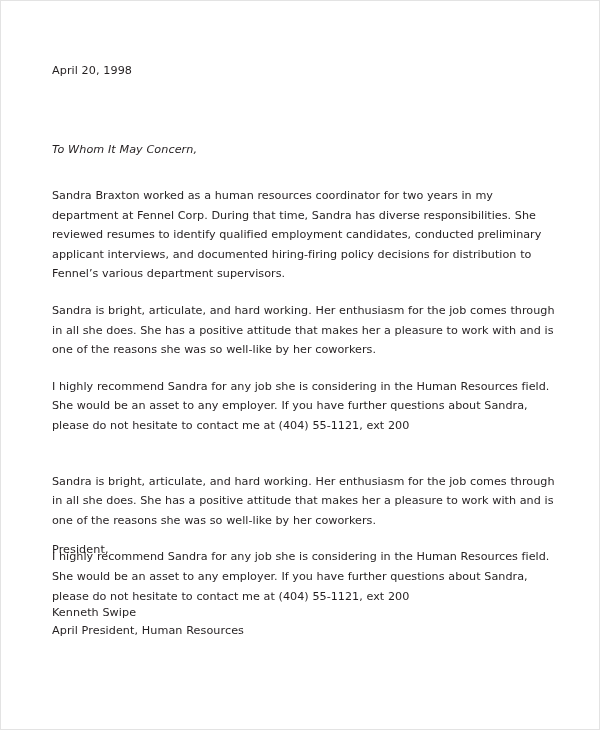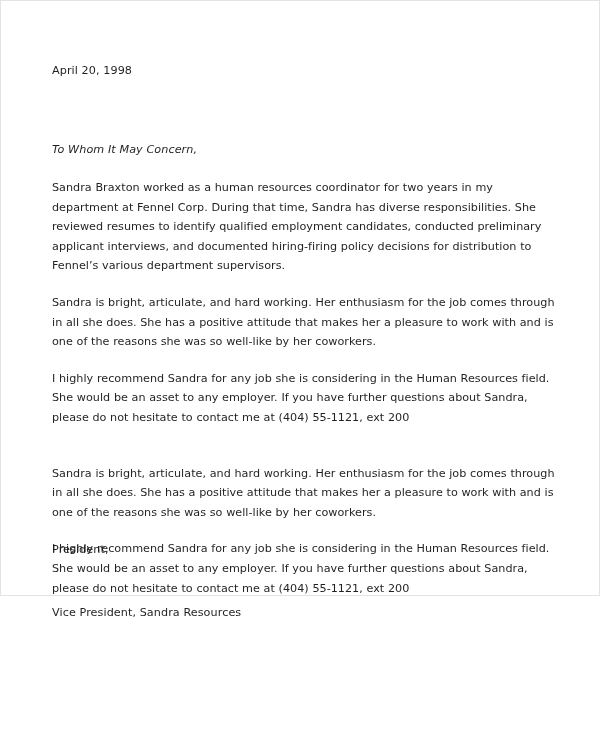--- a/index.html
+++ b/index.html
@@ -12,21 +12,21 @@
     height: 730px;
     background: #ffffff;
     font-family: "DejaVu Sans", sans-serif;
     color: #231f20;
     overflow: hidden;
   }
   .page {
     position: relative;
     box-sizing: border-box;
     width: 600px;
-    height: 596px;
+    height: 730px;
     background: #ffffff;
     border: 1px solid #e3e3e3;
     padding: 0;
   }
   .letter-body {
     position: absolute;
     left: 51px;
     top: 0;
     width: 506px;
   }
@@ -53,21 +53,21 @@
     position: absolute;
     top: 169px;
     left: 0;
     width: 506px;
   }
   .para {
     font-size: 11.2px;
     line-height: 19.6px;
     letter-spacing: 0.02px;
     text-align: left;
-    margin: 8px 0 17px 0;
+    margin: 16px 0 17px 0;
     word-spacing: 0.1px;
   }
   .para.gap-large {
     margin-bottom: 36px;
   }
   .closing {
     position: absolute;
     top: 541px;
     left: 0;
     font-size: 11.2px;
@@ -102,17 +102,18 @@
       <p class="para">Sandra Braxton worked as a human resources coordinator for two years in my department at Fennel Corp. During that time, Sandra has diverse responsibilities. She reviewed resumes to identify qualified employment candidates, conducted preliminary applicant interviews, and documented hiring-firing policy decisions for distribution to Fennel’s various department supervisors.</p>
       <p class="para">Sandra is bright, articulate, and hard working. Her enthusiasm for the job comes through in all she does. She has a positive attitude that makes her a pleasure to work with and is one of the reasons she was so well-like by her coworkers.</p>
       <p class="para gap-large">I highly recommend Sandra for any job she is considering in the Human Resources field. She would be an asset to any employer. If you have further questions about Sandra, please do not hesitate to contact me at (404) 55-1121, ext 200</p>
       <p class="para">Sandra is bright, articulate, and hard working. Her enthusiasm for the job comes through in all she does. She has a positive attitude that makes her a pleasure to work with and is one of the reasons she was so well-like by her coworkers.</p>
       <p class="para">I highly recommend Sandra for any job she is considering in the Human Resources field. She would be an asset to any employer. If you have further questions about Sandra, please do not hesitate to contact me at (404) 55-1121, ext 200</p>
     </div>
 
     <div class="closing">President,</div>
 
     <div class="signature">
-      <div class="sig-line">Vice President, Sandra Resources</div>
+      <div class="sig-line">Kenneth Swipe</div>
+      <div class="sig-line">April President, Human Resources</div>
     </div>
 
   </div>
 </div>
 
 </body></html>

